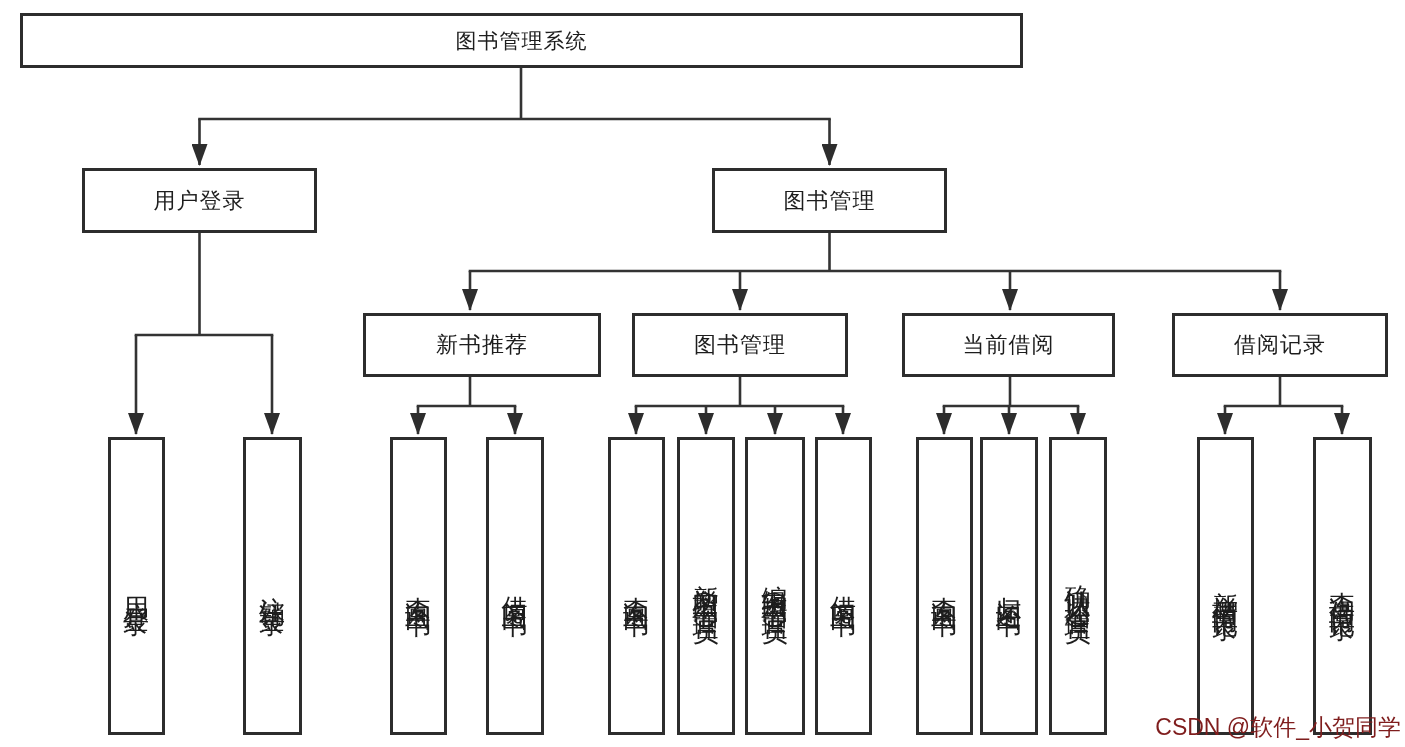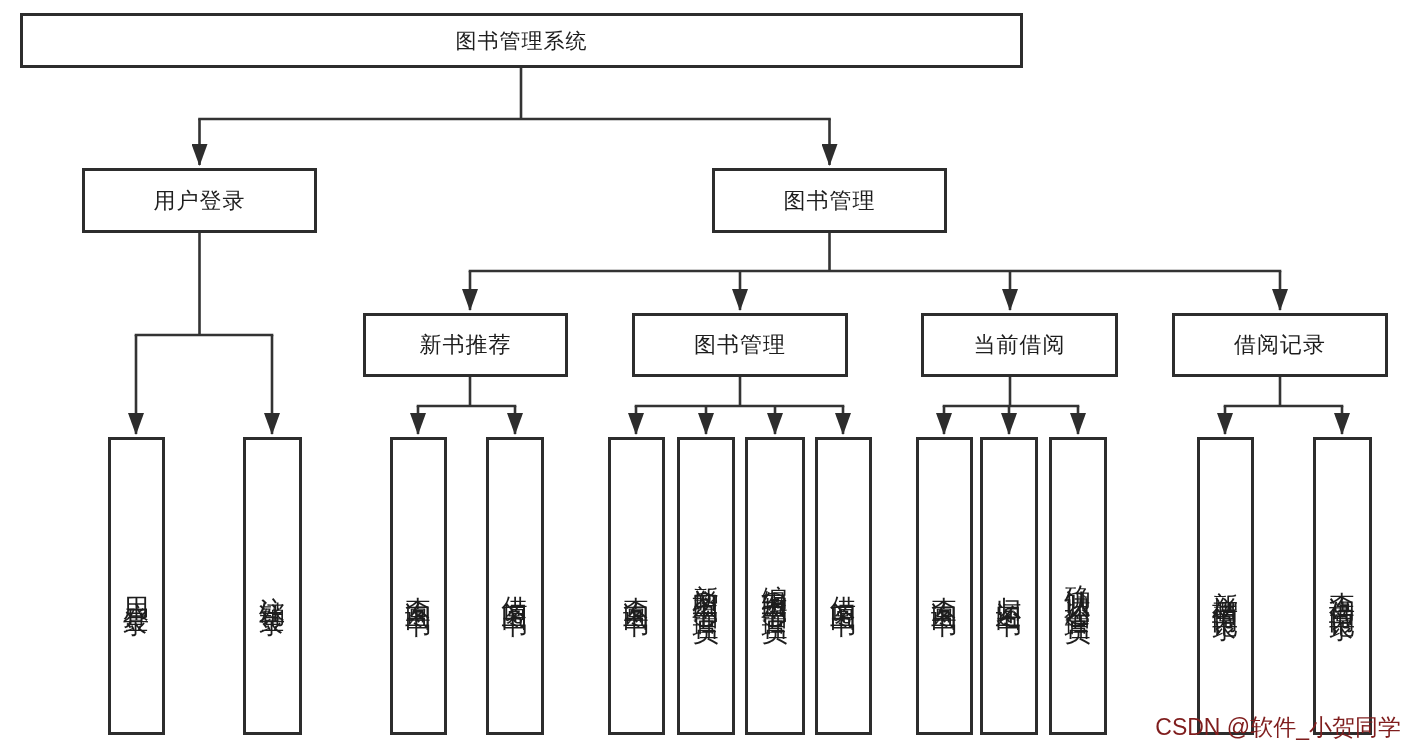--- a/index.html
+++ b/index.html
@@ -111,27 +111,27 @@
     <span>图书管理系统</span>
   </div>
 
   <div class="box h" style="left:82px;top:168px;width:235px;height:65px">
     <span>用户登录</span>
   </div>
   <div class="box h" style="left:712px;top:168px;width:235px;height:65px">
     <span>图书管理</span>
   </div>
 
-  <div class="box h" style="left:363px;top:313px;width:205px;height:64px">
+  <div class="box h" style="left:363px;top:313px;width:238px;height:64px">
     <span>新书推荐</span>
   </div>
   <div class="box h" style="left:632px;top:313px;width:216px;height:64px">
     <span>图书管理</span>
   </div>
-  <div class="box h" style="left:921px;top:313px;width:197px;height:64px">
+  <div class="box h" style="left:902px;top:313px;width:213px;height:64px">
     <span>当前借阅</span>
   </div>
   <div class="box h" style="left:1172px;top:313px;width:216px;height:64px">
     <span>借阅记录</span>
   </div>
 
   <div class="box v" style="left:108px;top:437px;width:57px;height:298px">
     <span>用户登录</span>
   </div>
   <div class="box v" style="left:243px;top:437px;width:59px;height:298px">

